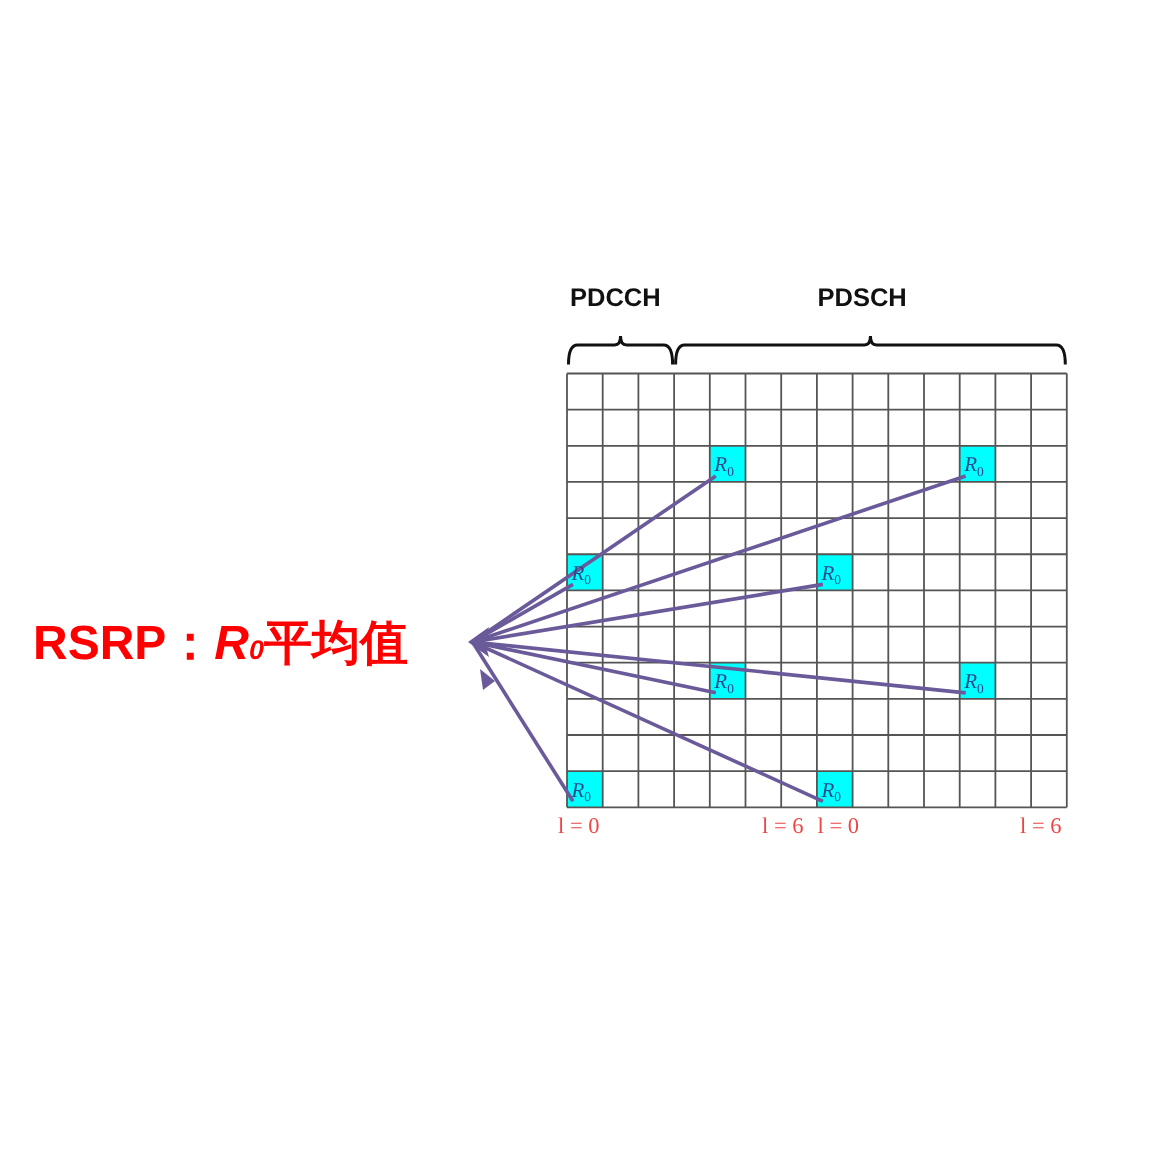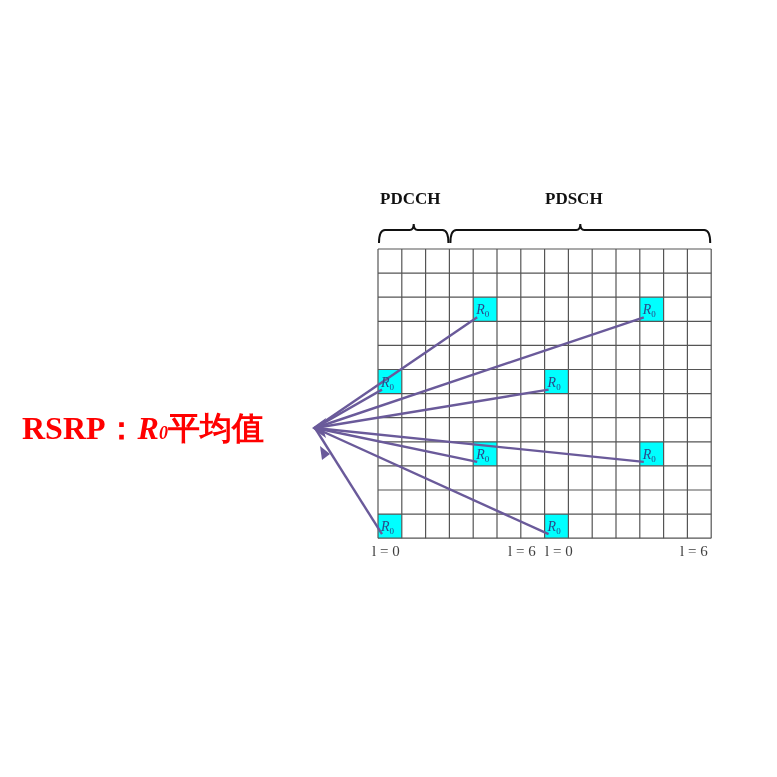--- a/index.html
+++ b/index.html
@@ -1,22 +1,22 @@
 <!DOCTYPE html>
 <html><head>
 <meta charset="utf-8">
 <style>
   html, body { margin:0; padding:0; background:#ffffff; }
   body { width:777px; height:777px; position:relative; overflow:hidden; font-family:"DejaVu Sans", sans-serif; }
   #diagram { position:absolute; left:0; top:0; width:777px; height:777px; }
-  .rsrp-label { position:absolute; left:22px; top:407px; font-family:Liberation Serif, serif; font-weight:bold; font-size:32px; color:#ff0000; white-space:nowrap; letter-spacing:0px; }
+  .rsrp-label { position:absolute; left:22px; top:407px; font-family:Liberation Sans, sans-serif; font-weight:bold; font-size:32px; color:#ff0000; white-space:nowrap; letter-spacing:0px; }
   .rsrp-label .r0 { font-style:italic; }
   .rsrp-label .sub { font-size:18px; font-style:italic; }
-  .region-label { position:absolute; font-family:Liberation Serif, serif; font-weight:bold; font-size:17px; color:#111; }
-  .tick-label { position:absolute; font-family:"Liberation Serif", serif; font-size:15px; color:#404040; white-space:nowrap; }
+  .region-label { position:absolute; font-family:Liberation Sans, sans-serif; font-weight:bold; font-size:17px; color:#111; }
+  .tick-label { position:absolute; font-family:"Liberation Serif", serif; font-size:15px; color:#ef4444; white-space:nowrap; }
 </style>
 </head>
 <body>
 
 <div class="rsrp-label">
   <span>RSRP：</span><span class="r0">R</span><span class="sub">0</span><span>平均值</span>
 </div>
 
 <div class="region-label" style="left:380px; top:189px;">PDCCH</div>
 <div class="region-label" style="left:545px; top:189px;text-align:right;">PDSCH</div>

